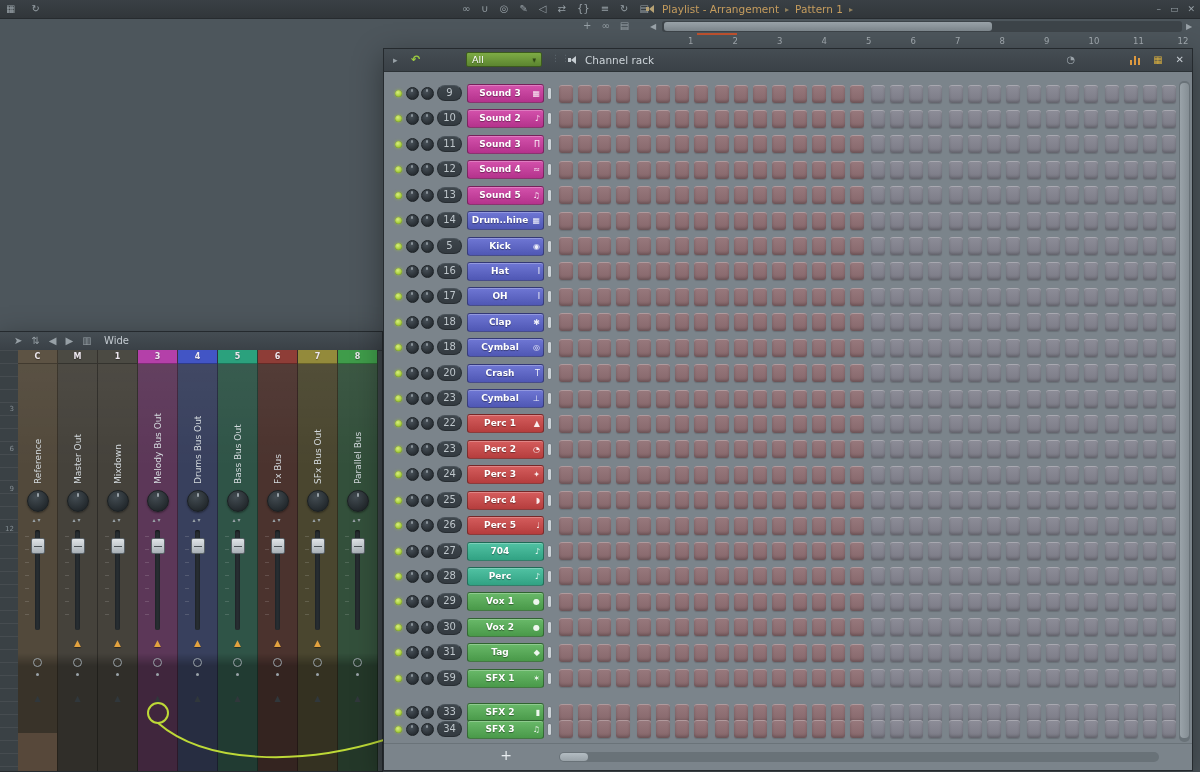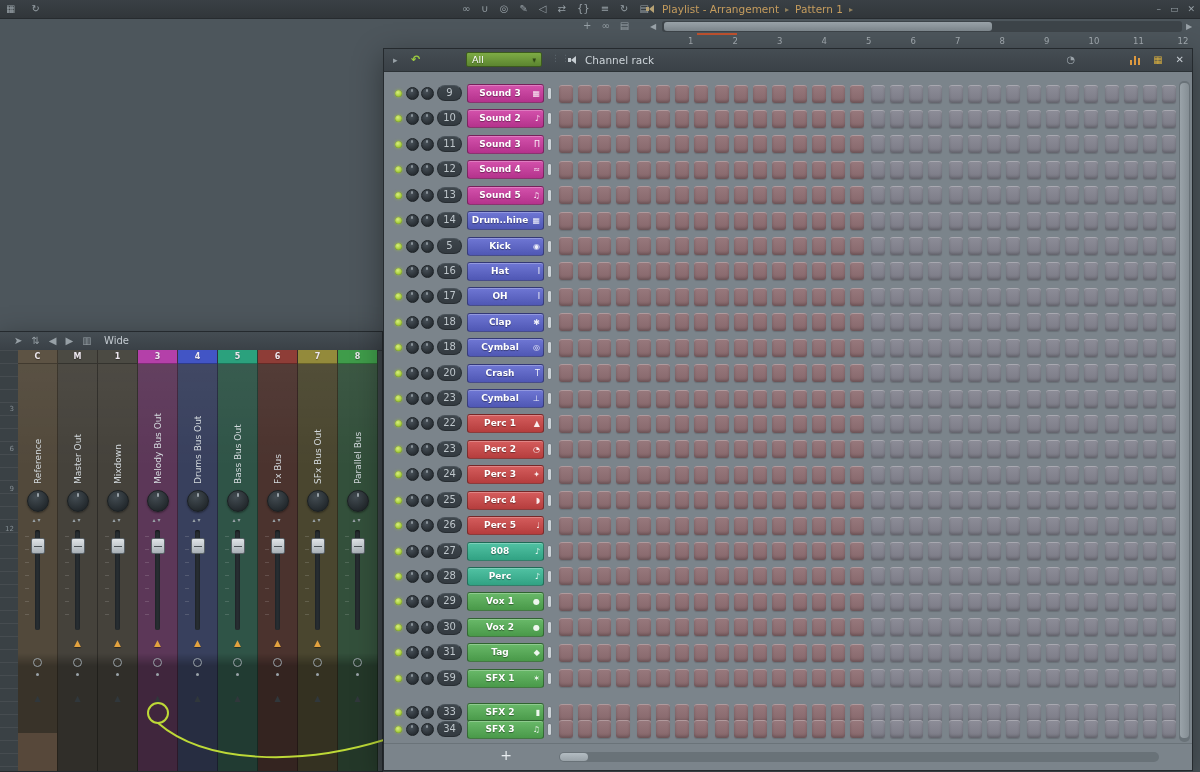--- a/index.html
+++ b/index.html
@@ -1236,21 +1236,21 @@
           <div class="step" style="left: 584px; background: linear-gradient(rgb(141, 141, 152), rgb(123, 123, 134));"></div>
           <div class="step" style="left: 603px; background: linear-gradient(rgb(141, 141, 152), rgb(123, 123, 134));"></div>
         </div>
       </div>
       <div class="ch-row" style="top: 457.56px;">
         <div class="ch-led"></div>
         <div class="ch-knob" style="left: 22px;"></div>
         <div class="ch-knob" style="left: 37px;"></div>
         <div class="ch-num">27</div>
         <div class="ch-btn" style="background: linear-gradient(rgb(81, 194, 163), rgb(49, 162, 131));">
-          <div class="ch-btn-label">808</div>
+          <div class="ch-btn-label">704</div>
           <div class="ch-btn-icon">♪</div>
         </div>
         <div class="ch-sel"></div>
         <div class="ch-steps">
           <div class="step" style="left: 0px; background: linear-gradient(rgb(152, 121, 125), rgb(134, 103, 107));"></div>
           <div class="step" style="left: 19px; background: linear-gradient(rgb(152, 121, 125), rgb(134, 103, 107));"></div>
           <div class="step" style="left: 38px; background: linear-gradient(rgb(152, 121, 125), rgb(134, 103, 107));"></div>
           <div class="step" style="left: 57px; background: linear-gradient(rgb(152, 121, 125), rgb(134, 103, 107));"></div>
           <div class="step" style="left: 78px; background: linear-gradient(rgb(152, 121, 125), rgb(134, 103, 107));"></div>
           <div class="step" style="left: 97px; background: linear-gradient(rgb(152, 121, 125), rgb(134, 103, 107));"></div>

